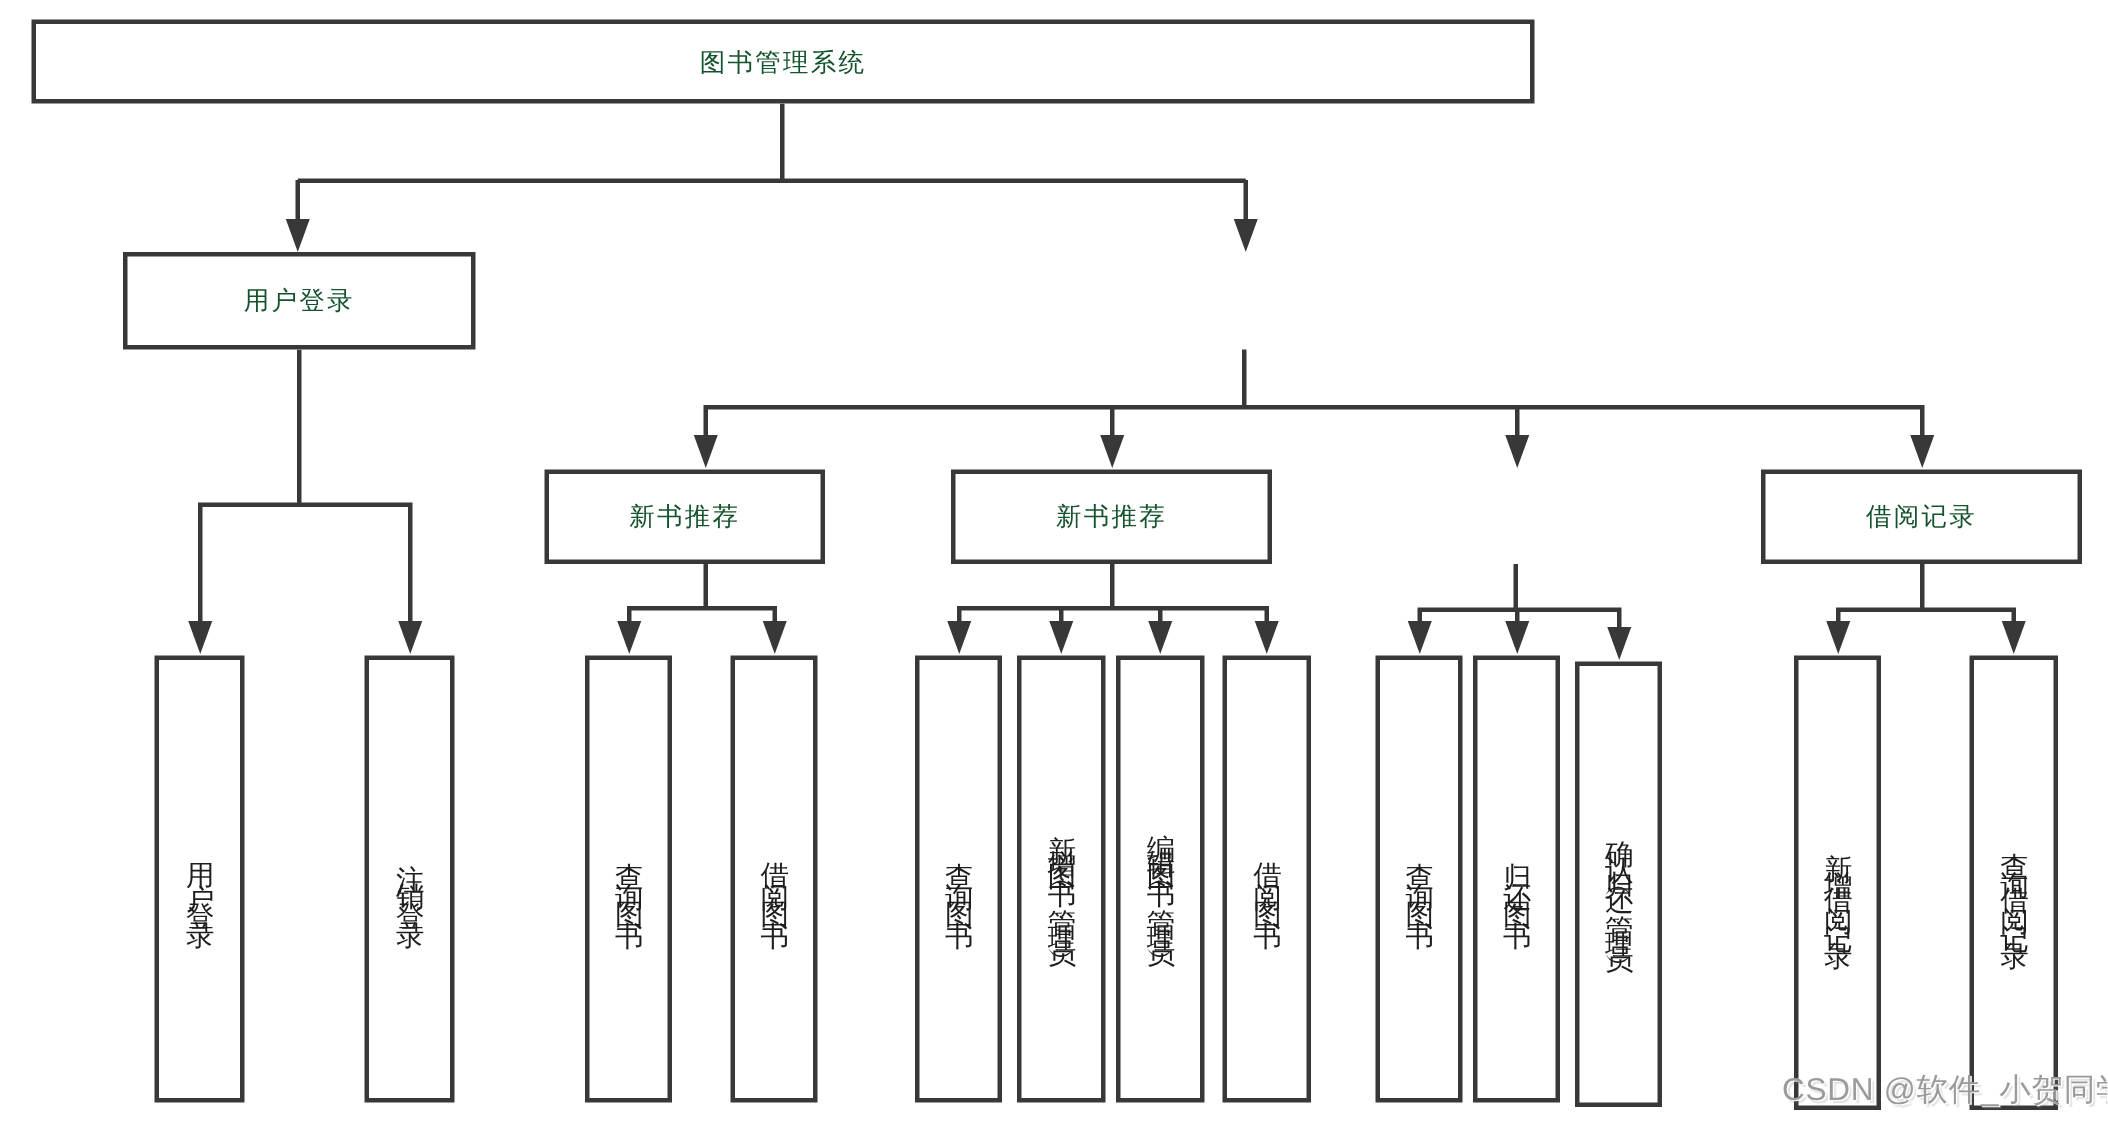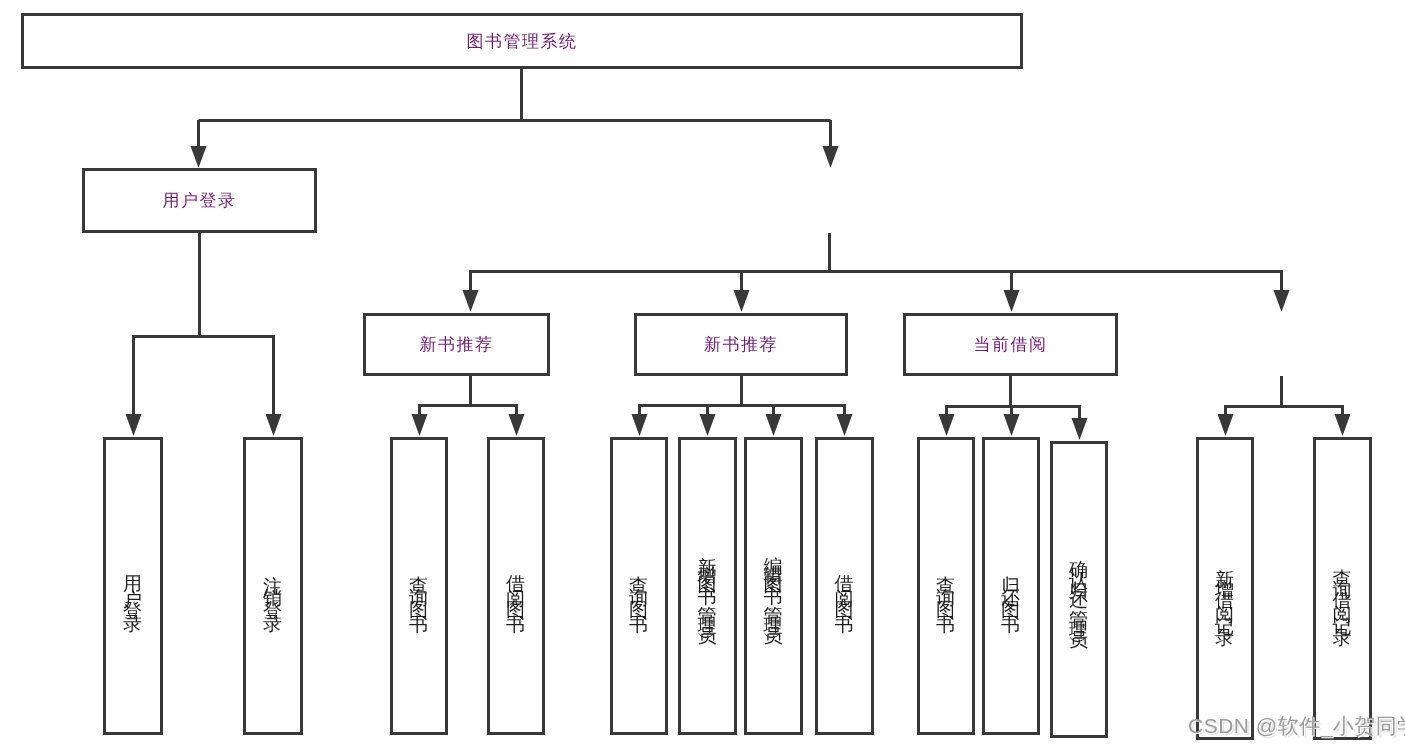--- a/index.html
+++ b/index.html
@@ -20,21 +20,21 @@
     position: absolute;
     box-sizing: border-box;
     background: #ffffff;
     border: 3px solid #383838;
     display: flex;
     align-items: center;
     justify-content: center;
   }
   .hlabel {
     font-size: 17px;
-    color: #701a75;
+    color: #14532d;
     letter-spacing: 1.5px;
     white-space: nowrap;
   }
   .vlabel {
     writing-mode: vertical-rl;
     text-orientation: mixed;
     font-size: 19px;
     line-height: 1;
     letter-spacing: 13px;
     color: #1e1e1e;
@@ -131,22 +131,22 @@
   <div class="box n-user">
     <span class="hlabel">用户登录</span>
   </div>
 
   <div class="box n-newbook">
     <span class="hlabel">新书推荐</span>
   </div>
   <div class="box n-borrow">
     <span class="hlabel">新书推荐</span>
   </div>
-  <div class="box n-current">
-    <span class="hlabel">当前借阅</span>
+  <div class="box n-record">
+    <span class="hlabel">借阅记录</span>
   </div>
 
   <div class="box leaf l-a1">
     <span class="vlabel">用户登录</span>
   </div>
   <div class="box leaf l-a2">
     <span class="vlabel">注销登录</span>
   </div>
 
   <div class="box leaf l-b1">

